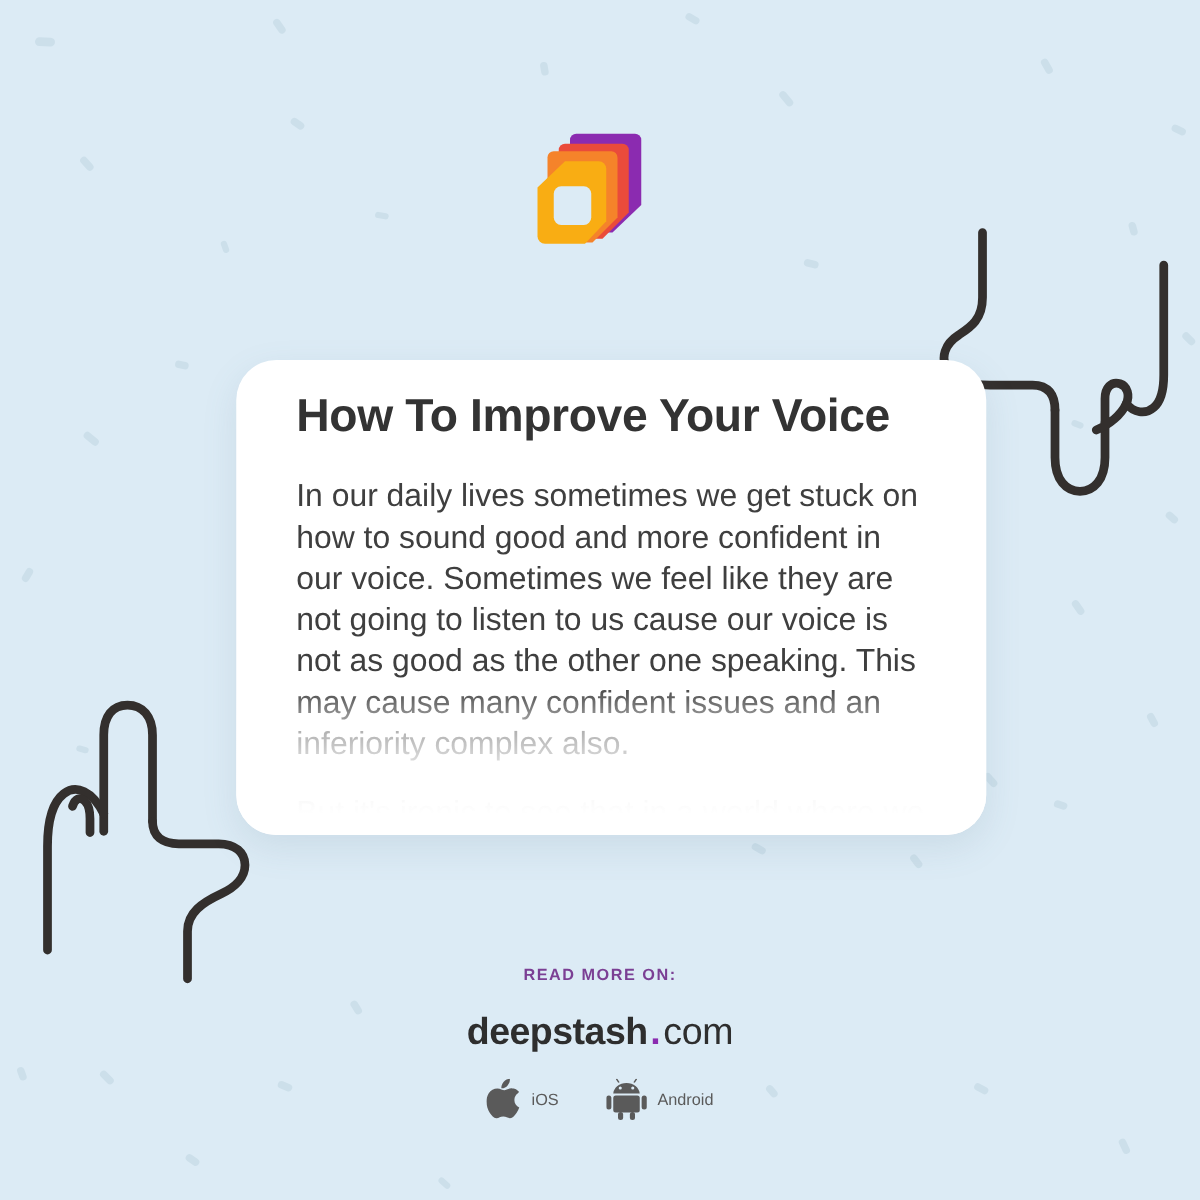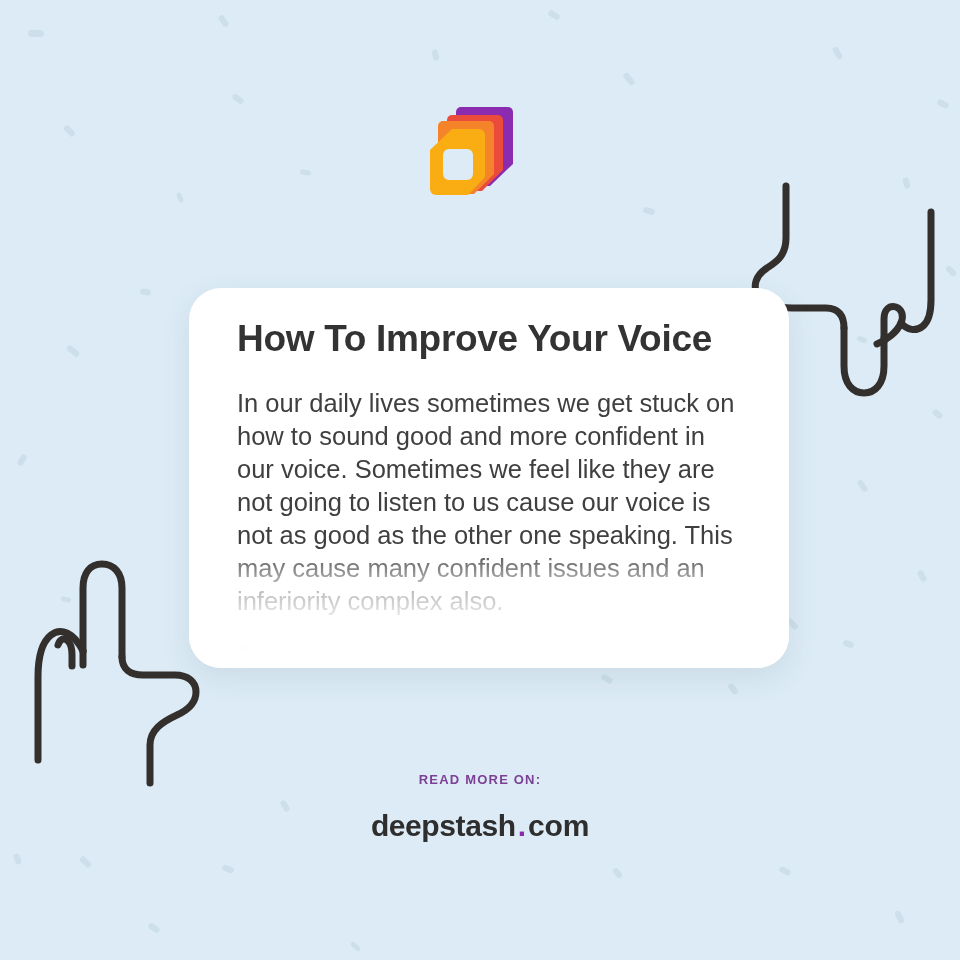--- a/index.html
+++ b/index.html
@@ -60,21 +60,21 @@
     left: 189px;
     top: 288px;
     width: 600px;
     height: 380px;
     background: #ffffff;
     border-radius: 32px;
     box-shadow: 0 10px 28px rgba(90,120,150,0.13);
     overflow: hidden;
   }
   #card-inner {
-    padding: 30px 44px 0 48px;
+    padding: 24px 44px 0 48px;
   }
   #story-title {
     font-size: 37px;
     font-weight: bold;
     color: #333333;
     letter-spacing: -0.3px;
     margin: 0 0 26px 0;
     line-height: 1.15;
     white-space: nowrap;
   }
@@ -128,21 +128,21 @@
     font-weight: bold;
     letter-spacing: -0.4px;
     margin-top: 31px;
   }
   #wordmark-dot {
     color: #8b2bb0;
     font-weight: bold;
     padding: 0 2px;
   }
   #wordmark-tld {
-    font-weight: bold;
+    font-weight: normal;
     letter-spacing: -0.2px;
   }
   #store-badges {
     margin-top: 22px;
     display: flex;
     justify-content: center;
     align-items: center;
     gap: 38px;
   }
   .store-badge {
@@ -238,15 +238,44 @@
     <div id="fade-mask"></div>
   </div>
 
   <div id="footer">
     <p id="read-more-label">READ MORE ON:</p>
 
     <div id="wordmark">
       <span id="wordmark-name">deepstash</span><span id="wordmark-dot">.</span><span id="wordmark-tld">com</span>
     </div>
 
+    <div id="store-badges">
+
+      <div class="store-badge">
+        <svg width="28" height="33" viewBox="0 0 28 33">
+          <path fill="#5a5a5a" d="M18.9 0c.2 2-.6 3.9-1.8 5.3-1.2 1.4-3.1 2.5-5 2.3-.2-1.9.7-3.9 1.9-5.2C15.2 1 17.2 0 18.9 0z"></path>
+          <path fill="#5a5a5a" d="M25.6 11.4c-1.9 1.2-3.1 3.2-3.1 5.6 0 2.7 1.6 5 3.9 6-.5 1.5-1.2 3-2.2 4.4-1.4 2-2.9 4.1-5.2 4.1-2.2 0-2.9-1.3-5.4-1.3-2.5 0-3.3 1.3-5.4 1.4-2.2.1-3.9-2.2-5.3-4.2C.1 23.3-1 16.2 2 11.6c1.5-2.3 4.1-3.8 7-3.8 2.2 0 4.2 1.4 5.5 1.4 1.3 0 3.8-1.8 6.4-1.5 1.1 0 3.6.4 5.3 2.7l-.6 1z"></path>
+        </svg>
+        <span class="store-badge-label">iOS</span>
+      </div>
+
+      <div class="store-badge">
+        <svg width="33" height="33" viewBox="0 0 33 33">
+          <g fill="#5a5a5a">
+            <path d="M9.6 3.2 L7.8 0.6 a0.6 0.6 0 0 1 1 -0.6 L10.7 2.7 Z"></path>
+            <path d="M22.8 3.2 L24.6 0.6 a0.6 0.6 0 0 0 -1 -0.6 L21.7 2.7 Z"></path>
+            <path d="M16.2 3.3 C10.6 3.3 6 7 5.6 11.7 L26.8 11.7 C26.4 7 21.8 3.3 16.2 3.3 Z
+                     M11.2 8.6 a1.25 1.25 0 1 1 0 -2.5 1.25 1.25 0 0 1 0 2.5 Z
+                     M21.2 8.6 a1.25 1.25 0 1 1 0 -2.5 1.25 1.25 0 0 1 0 2.5 Z"></path>
+            <rect x="5.6" y="13.3" width="21.2" height="13.6" rx="2"></rect>
+            <rect x="0" y="13.3" width="4.1" height="11.2" rx="2"></rect>
+            <rect x="28.3" y="13.3" width="4.1" height="11.2" rx="2"></rect>
+            <rect x="9.4" y="26.6" width="4.1" height="6.4" rx="2"></rect>
+            <rect x="18.9" y="26.6" width="4.1" height="6.4" rx="2"></rect>
+          </g>
+        </svg>
+        <span class="store-badge-label">Android</span>
+      </div>
+
+    </div>
   </div>
 
 </div>
 
 </body></html>

